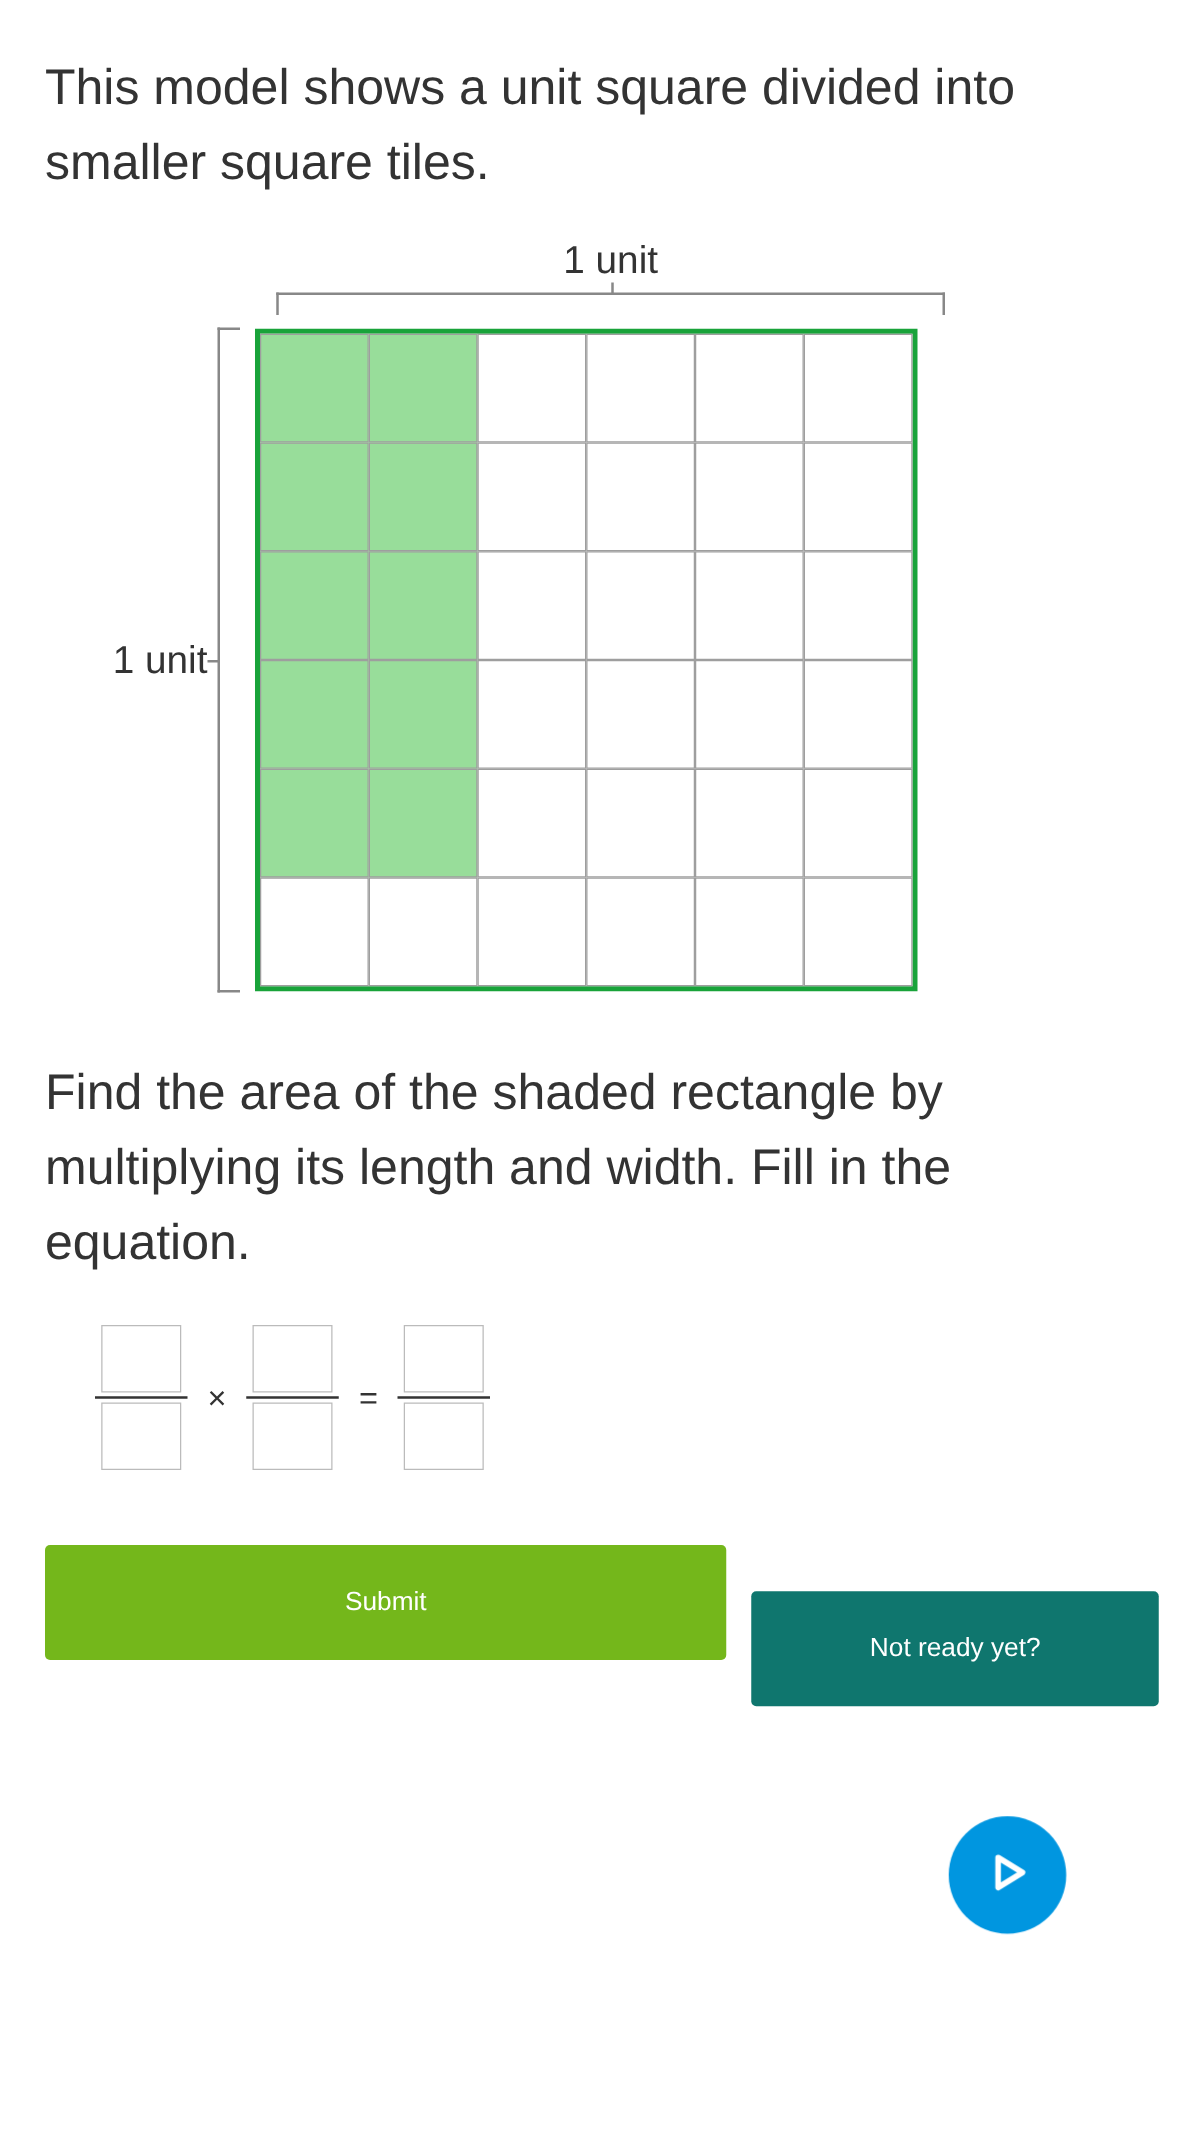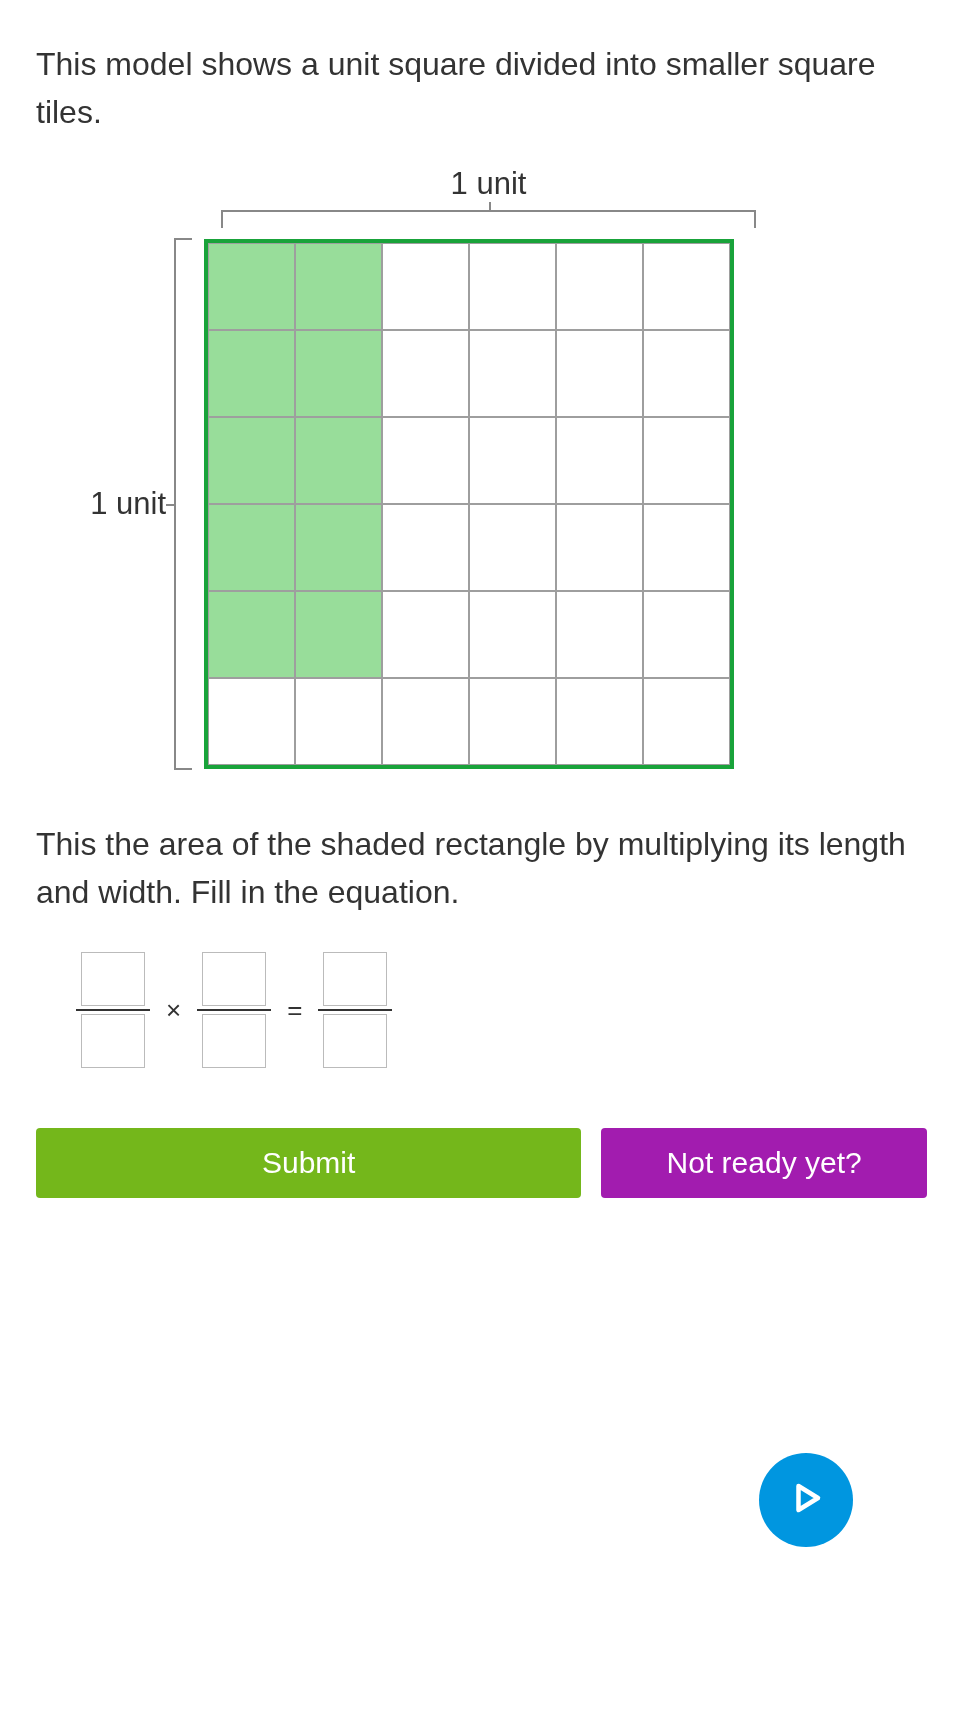--- a/index.html
+++ b/index.html
@@ -5,21 +5,21 @@
   * { box-sizing: border-box; }
   body {
     margin: 0;
     padding: 40px 36px 30px 36px;
     font-family: Verdana, Geneva, sans-serif;
     color: #333;
     background: #fff;
     width: 963px;
   }
   .problem-text {
-    font-size: 32px;
+    font-size: 40px;
     line-height: 1.5;
     color: #333;
     margin-bottom: 30px;
   }
   .figure-wrap {
     position: relative;
     margin: 15px 0 50px 0;
   }
   .top-label {
     font-size: 31px;
@@ -128,37 +128,38 @@
     cursor: pointer;
   }
   .fab svg { width: 36px; height: 36px; }
   .button-row {
     display: flex;
     gap: 20px;
     margin-top: 20px;
   }
   .btn {
     flex: 1;
-    height: 70px;
+    height: 92px;
     display: flex;
     align-items: center;
     justify-content: center;
-    font-size: 30px;
+    font-size: 21px;
     color: #fff;
     border-radius: 4px;
     cursor: pointer;
     border: none;
   }
   .btn-submit {
     background: #74b71b;
     flex: 1.7;
   }
   .btn-notready {
-    background: #a21caf;
+    background: #0f766e;
     flex: 1;
+    margin-top: 37px;
   }
 </style>
 </head>
 <body>
 
 <div class="problem-text">This model shows a unit square divided into smaller square tiles.</div>
 
 <div class="figure-wrap">
   <div class="top-label">1 unit</div>
   <div class="top-bracket"></div>
@@ -199,21 +200,21 @@
         <div class="cell"></div>
         <div class="cell"></div>
         <div class="cell"></div>
         <div class="cell"></div>
         <div class="cell"></div>
         <div class="cell"></div>
       </div>
   </div>
 </div>
 
-<div class="problem-text">This the area of the shaded rectangle by multiplying its length and width. Fill in the equation.</div>
+<div class="problem-text">Find the area of the shaded rectangle by multiplying its length and width. Fill in the equation.</div>
 
 <div class="equation">
   <div class="fraction">
     <input class="frac-input" value="" style="">
     <div class="frac-line"></div>
     <input class="frac-input" value="" style="">
   </div>
   <div class="op">×</div>
   <div class="fraction">
     <input class="frac-input" value="" style="">

